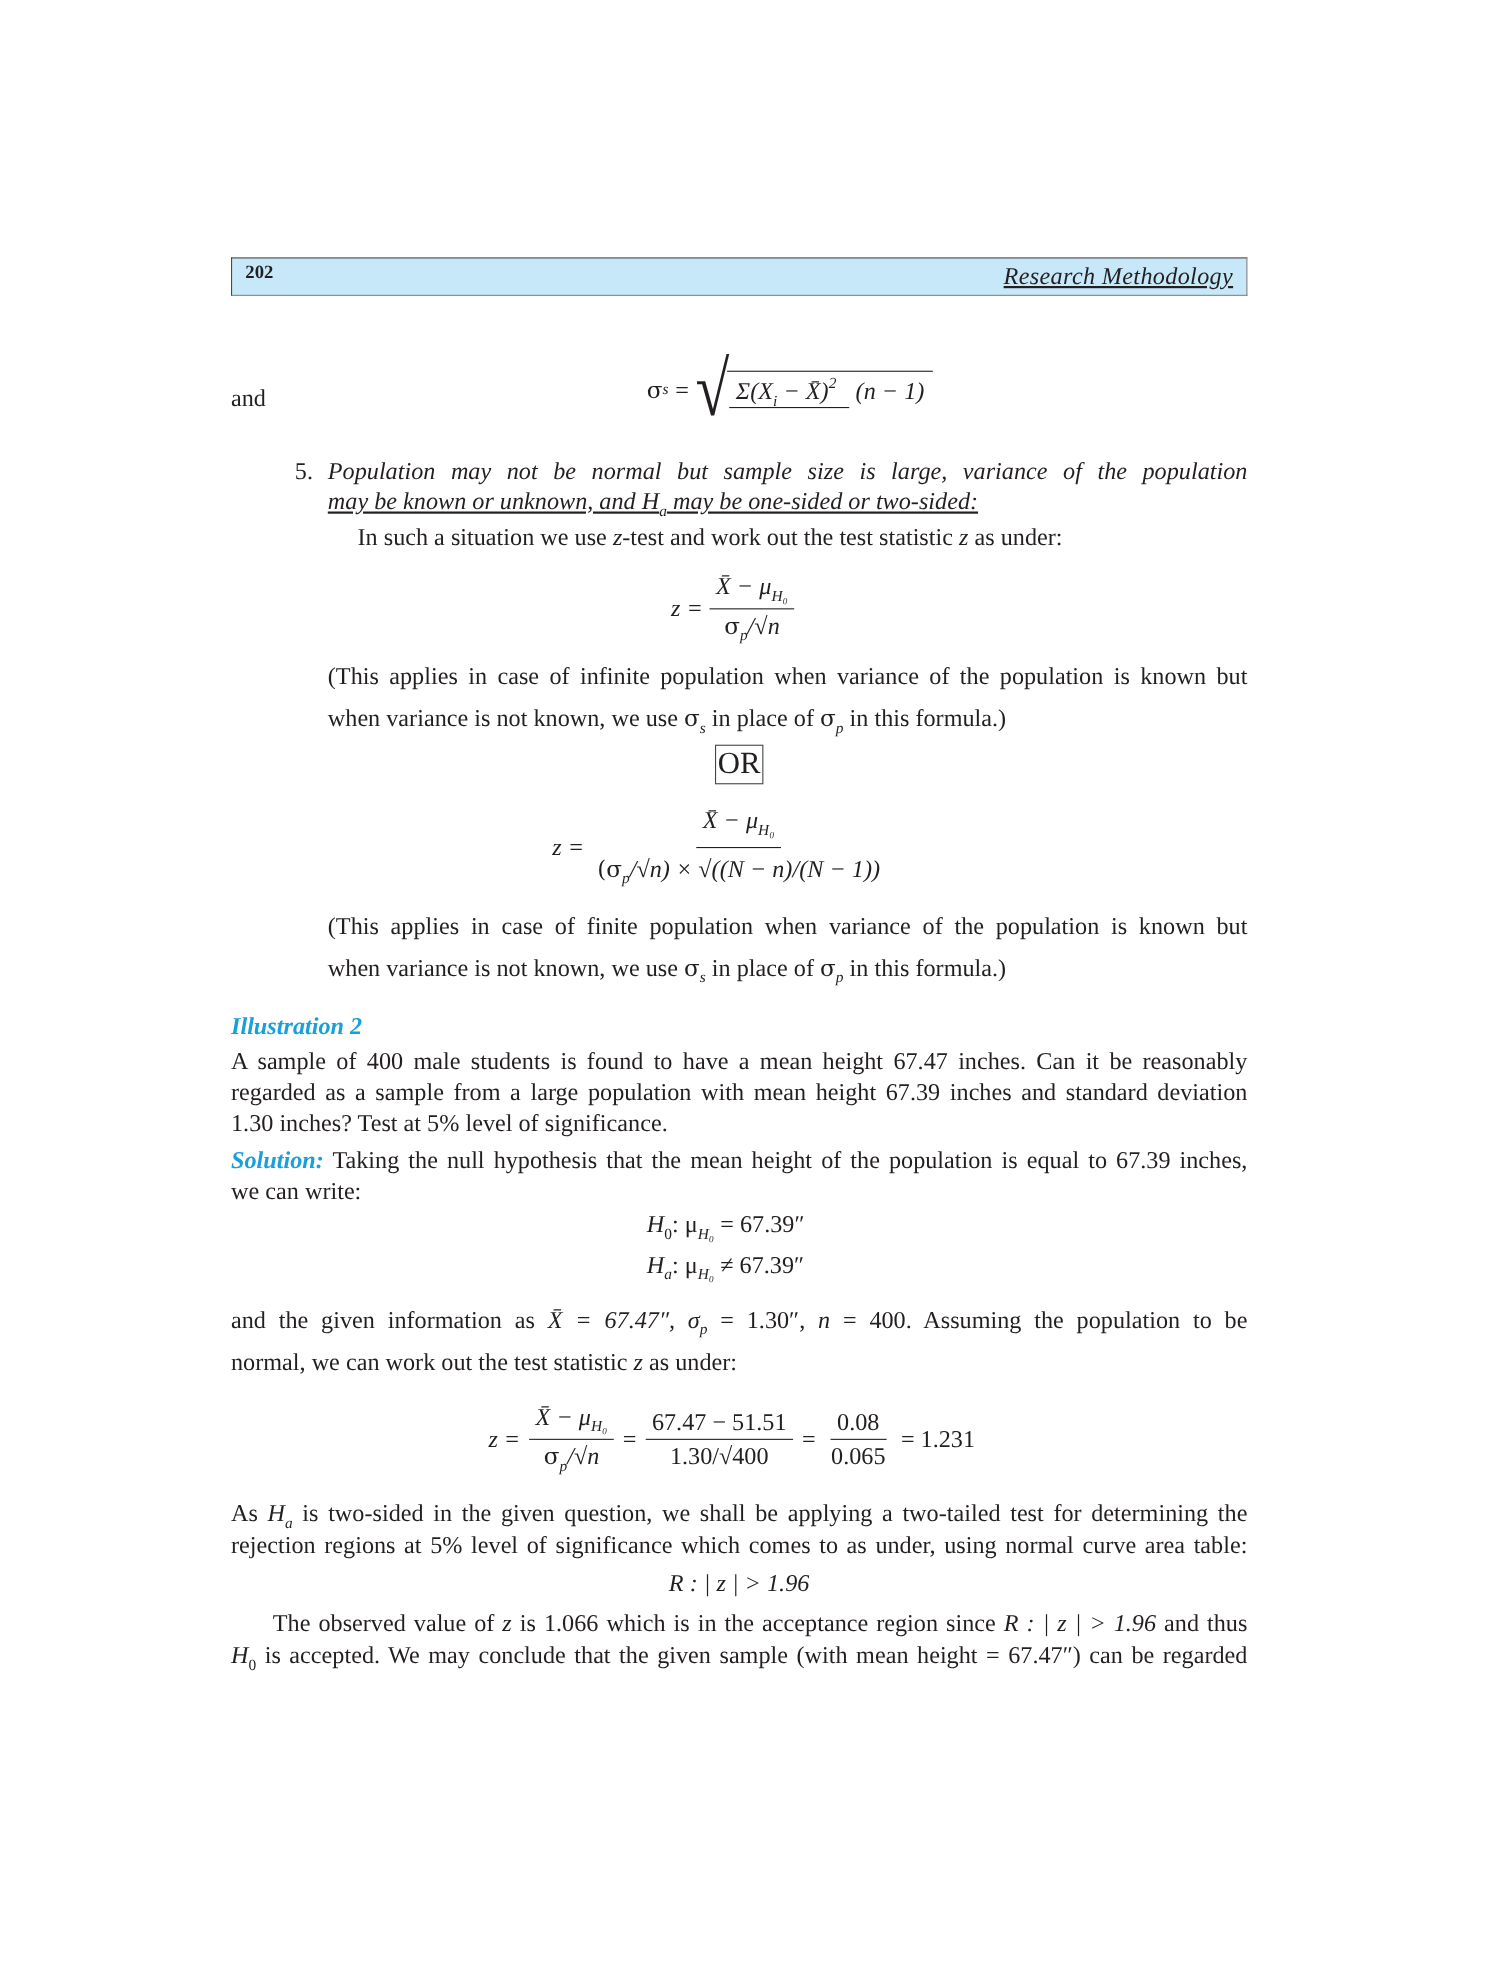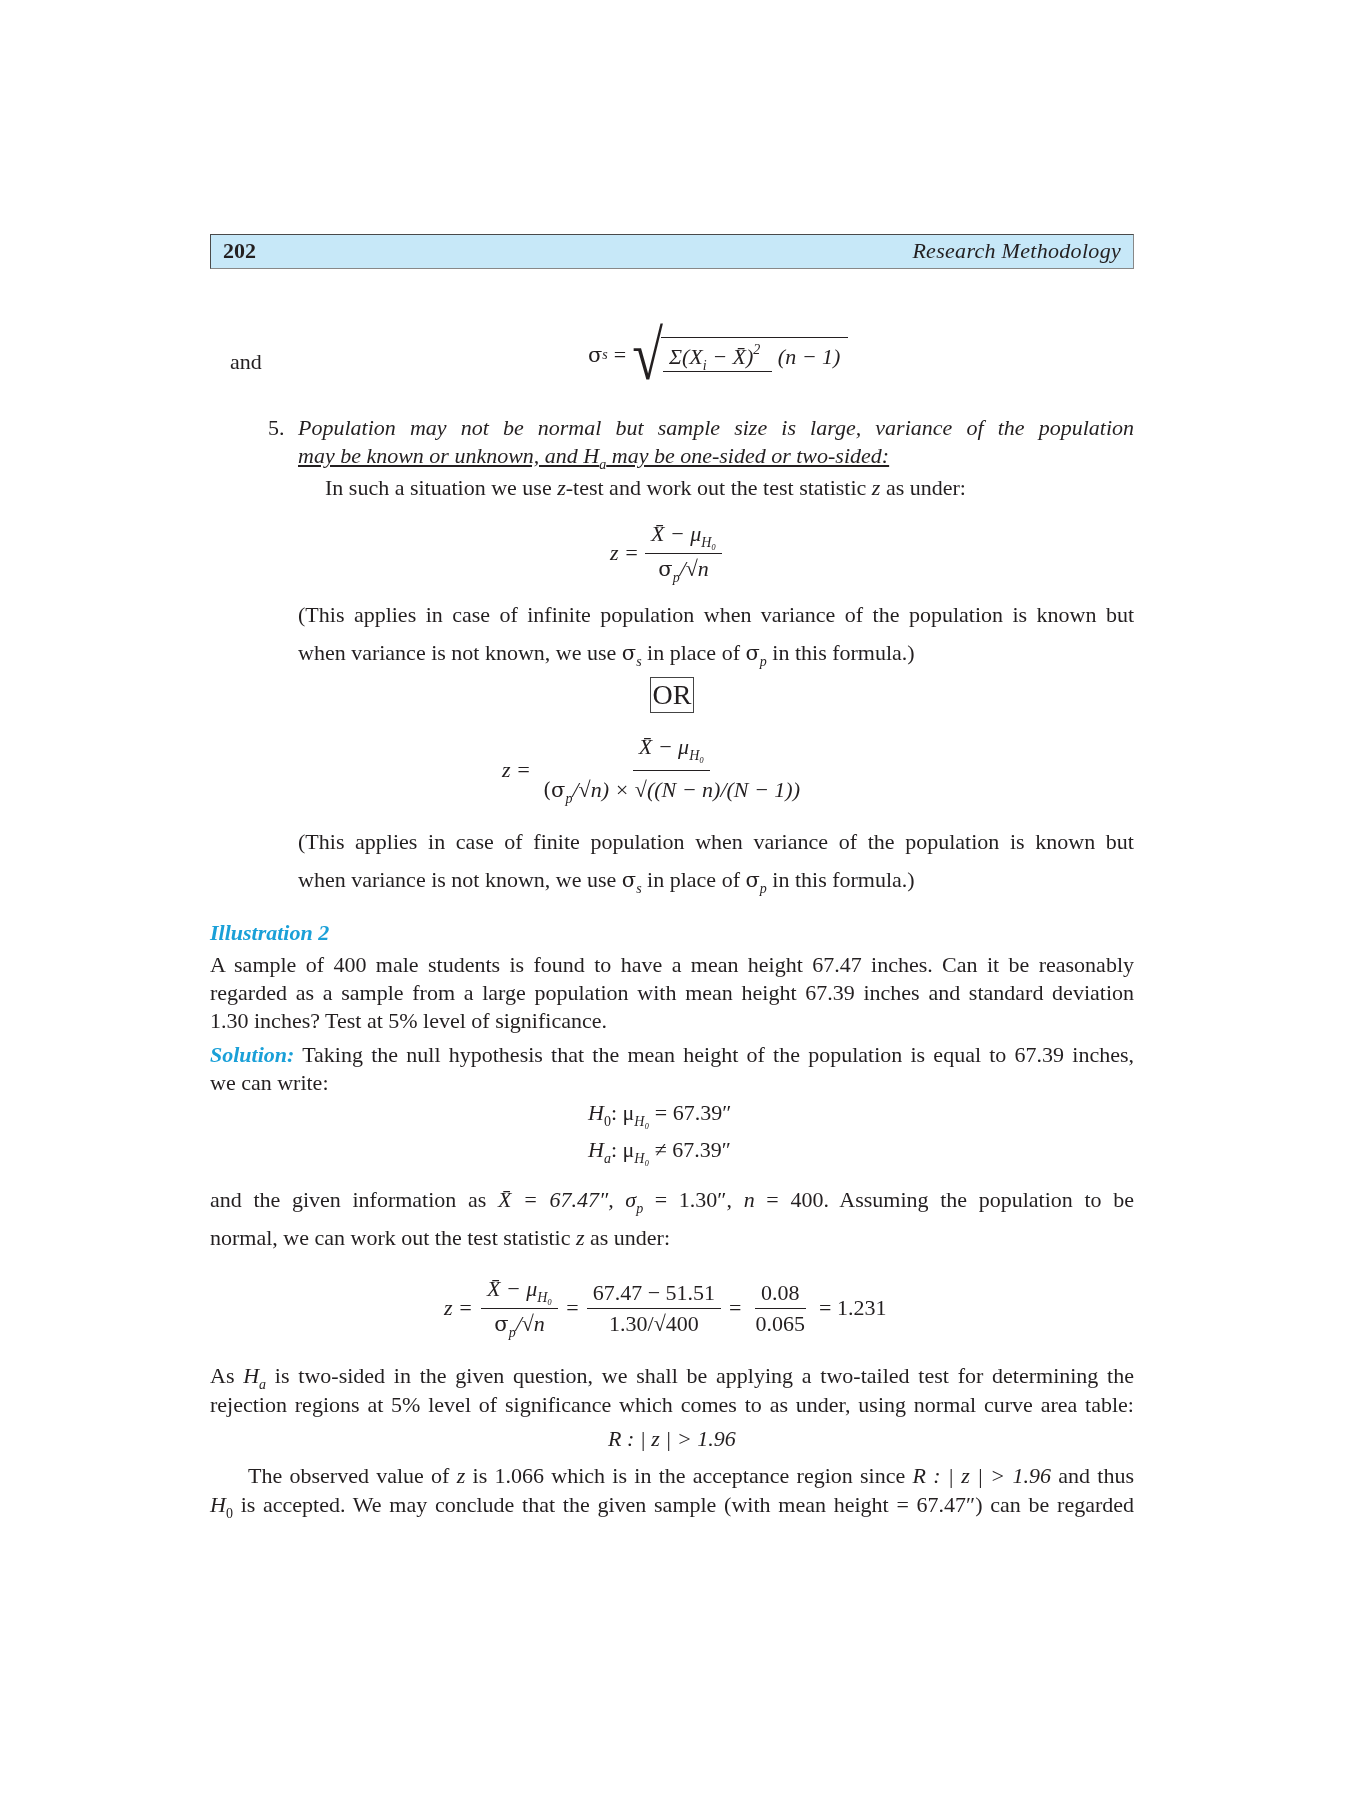--- a/index.html
+++ b/index.html
@@ -1,22 +1,22 @@
 <!DOCTYPE html>
 <html><head>
 <meta charset="utf-8">
 <style>
   html, body { margin:0; padding:0; background:#ffffff; }
   body { width:1356px; height:1800px; position:relative; overflow:hidden;
          font-family:"Liberation Serif", "DejaVu Serif", serif; color:#231f20; }
   .abs { position:absolute; }
   .header { left:210px; top:234px; width:922px; height:33px; background:#c7e8f8;
             border:1.5px solid #4a4a4a; border-right-color:#888; border-bottom-color:#888; }
-  .hdr-num { position:absolute; left:12px; top:3px; font-weight:bold; font-size:22px; }
-  .hdr-title { position:absolute; right:12px; top:3px; font-style:italic; font-size:22px; letter-spacing:0.3px; }
+  .hdr-num { position:absolute; left:12px; top:3px; font-weight:bold; font-size:17px; }
+  .hdr-title { position:absolute; right:12px; top:3px; font-style:italic; font-size:22px; letter-spacing:0.3px;text-decoration:underline; }
   .txt { font-size:22px; line-height:28px; }
   .just { text-align:justify; text-align-last:justify; }
   .it { font-style:italic; }
   .blue { color:#1aa0d8; font-weight:bold; font-style:italic; }
   .sub { font-size:14px; vertical-align:-6px; font-style:italic; }
   .sup { font-size:14px; vertical-align:10px; }
   .frac { display:inline-flex; flex-direction:column; align-items:center; vertical-align:middle; }
   .frac .num { padding:0 6px 2px 6px; border-bottom:1.3px solid #231f20; white-space:nowrap; }
   .frac .den { padding:2px 6px 0 6px; white-space:nowrap; }
   .eq { font-size:22px; white-space:nowrap; }
@@ -26,21 +26,21 @@
   .sig { font-family:"DejaVu Serif", serif; font-size:21px; }
 </style>
 </head>
 <body>
 
 <div class="abs header">
   <span class="hdr-num">202</span>
   <span class="hdr-title">Research Methodology</span>
 </div>
 
-<div class="abs txt" style="left:210px; top:348px;margin-left:20px;">and</div>
+<div class="abs txt" style="left:210px; top:348px;">and</div>
 <div class="abs eq" style="left:588px; top:310px; height:90px; display:flex; align-items:center;">
   <span class="sig">σ</span>
     <span class="sub">s</span>
   <span style="margin:0 6px;">=</span>
   <span style="font-size:56px; line-height:56px; transform:scaleY(1.25); display:inline-block; margin-right:-2px;">√</span>
   <span class="frac sqrt" style="padding-top:4px;">
     <span class="num it">
       <span>Σ(X</span><span class="sub">i</span><span> − X̄)</span><span class="sup">2</span>
     </span>
     <span class="den it">(n − 1)</span>

